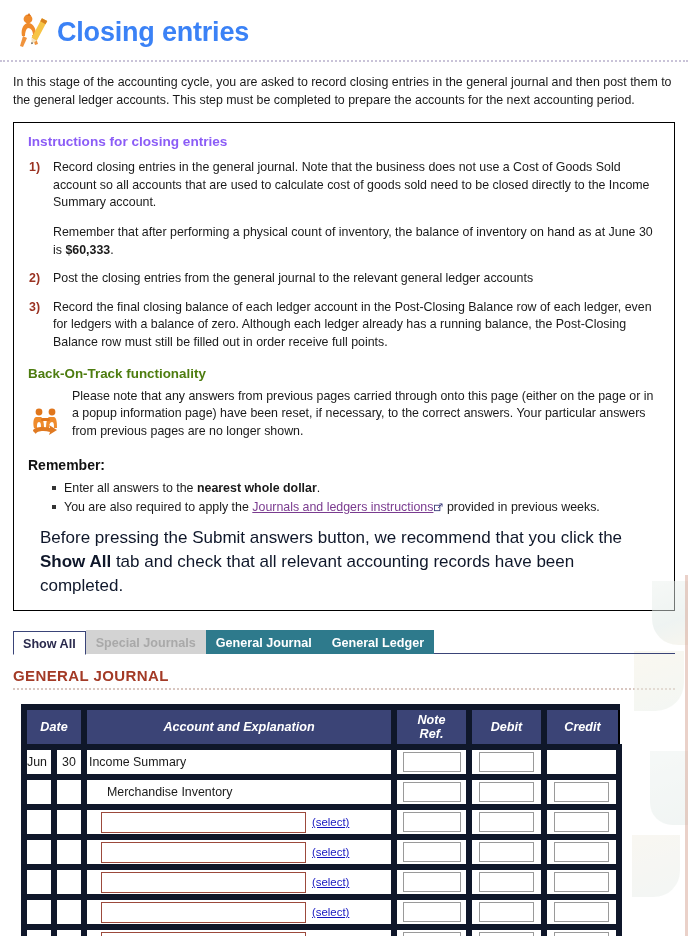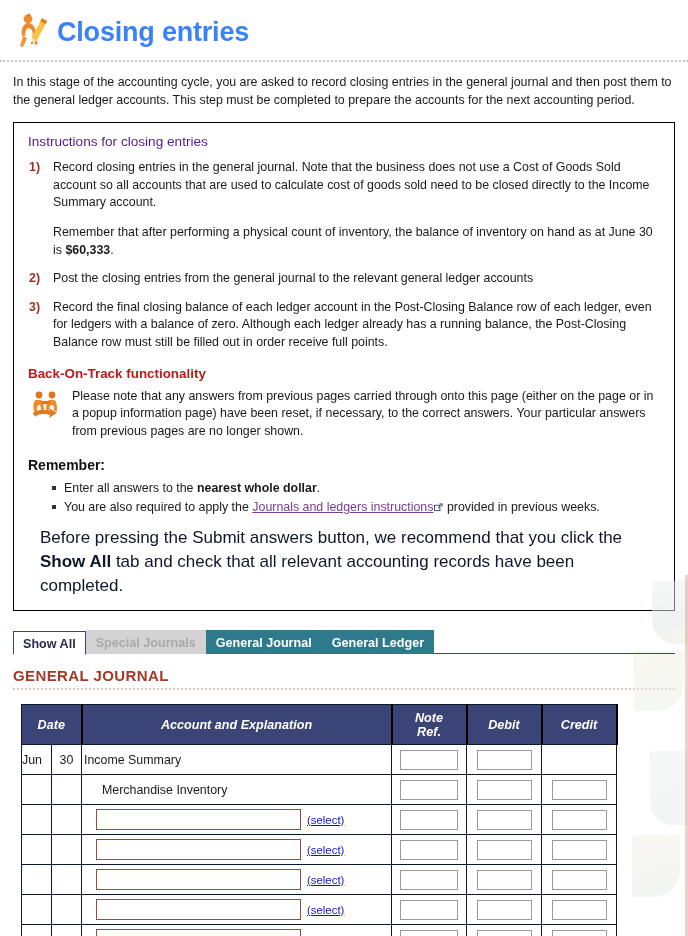--- a/index.html
+++ b/index.html
@@ -59,42 +59,42 @@
   }
 
   
   .panel {
     margin: 13px 13px 0 13px;
     border: 1px solid #000;
     padding: 10px 12px 12px 12px;
     background: #fff;
   }
   .panel-title {
-    font-size: 13.6px; font-weight: normal; color: #4c1d95;
+    font-size: 13.6px; font-weight: bold; color: #8b5cf6;
     margin: 1px 0 10px 2px;
   }
   ol.steps { margin: 0; padding: 0; list-style: none; counter-reset: st; }
   ol.steps > li {
     position: relative;
     padding-left: 27px;
     margin-bottom: 11px;
     font-size: 12.4px; line-height: 1.42; color: #1a1a1a;
   }
   ol.steps > li::before {
     counter-increment: st;
     content: counter(st) ")";
     position: absolute; left: 3px; top: 0;
     color: #9a3222; font-weight: bold; font-size: 12.4px;
   }
   .step-sub { margin-top: 12px; }
   .subhead {
-    font-size: 13.4px; font-weight: bold; color: #b91c1c;
+    font-size: 13.4px; font-weight: bold; color: #4d7c0f;
     margin: 14px 0 7px 2px;
   }
-  .bot-row { display: flex; gap: 10px; align-items: flex-start; margin: 0 0 4px 4px; }
+  .bot-row { display: flex; gap: 10px; align-items: flex-end; margin: 0 0 4px 4px; }
   .bot-icon { width: 32px; height: 34px; flex: none; margin-top: 2px; }
   .bot-text { font-size: 12.4px; line-height: 1.42; color: #1a1a1a; }
   .remember-head {
     font-size: 14px; font-weight: bold; color: #111;
     margin: 16px 0 6px 2px;
   }
   ul.remember { margin: 0 0 0 22px; padding: 0 0 0 16px; list-style: none; }
   ul.remember li {
     position: relative; font-size: 12.4px; line-height: 1.55; color: #1a1a1a;
   }
@@ -141,21 +141,21 @@
   .journal-head {
     margin: 13px 13px 0 13px;
     font-size: 15px; font-weight: bold; color: #a33a26;
     letter-spacing: .4px;
     border-bottom: 2px dotted #d8c6c0;
     padding-bottom: 4px;
   }
 
   .table-wrap { margin: 14px 0 0 21px; width: 595px; }
   table.gj { border-collapse: collapse; width: 595px; table-layout: fixed; }
-  table.gj th, table.gj td { border: 1px solid #0f172a; padding: 0; }
+  table.gj th, table.gj td { border: 6px solid #0f172a; padding: 0; }
   table.gj thead th {
     background: #3b4476; color: #fff;
     font-style: italic; font-weight: bold; font-size: 12.6px;
     text-align: center; height: 40px;
     border-right: 2px solid #000;
     line-height: 1.12;
   }
   table.gj thead th.date-th { border-right: 2px solid #000; }
   col.c-mon { width: 30px; }
   col.c-day { width: 30px; }

